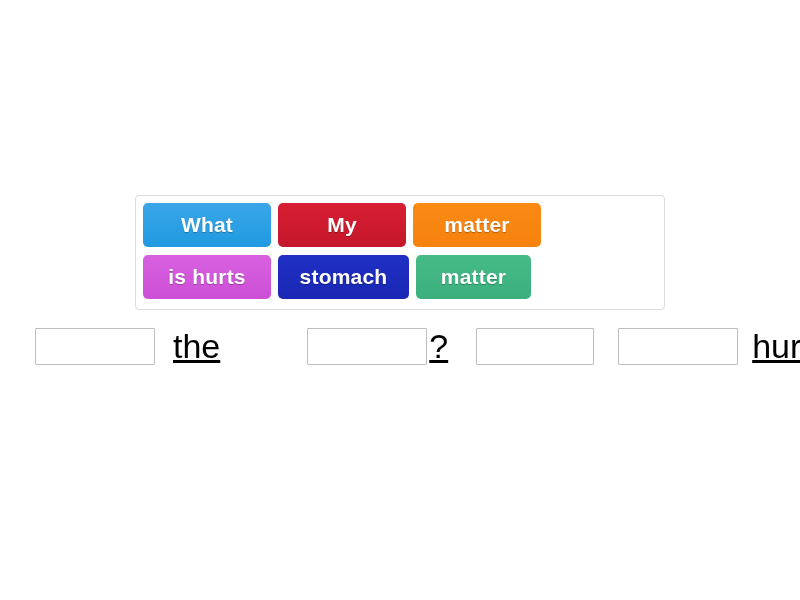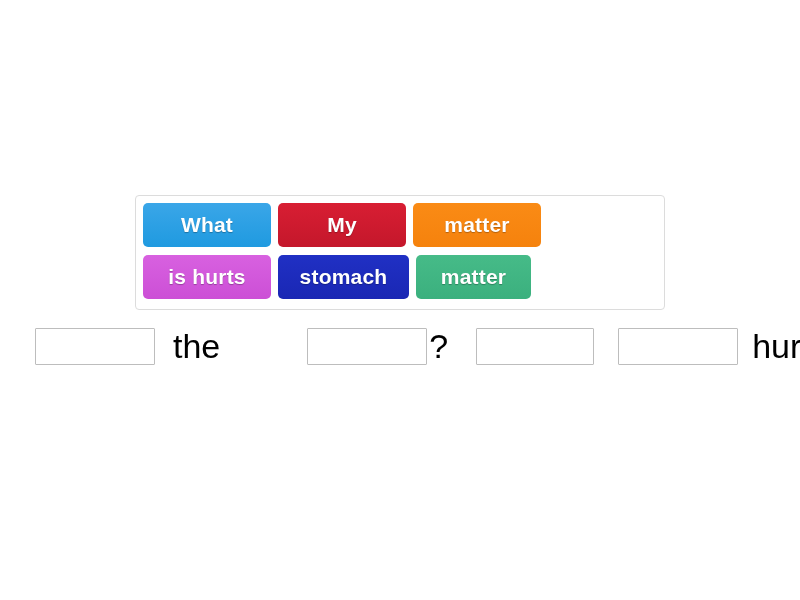--- a/index.html
+++ b/index.html
@@ -94,20 +94,21 @@
   .blank-2 { width: 120px; margin-left: 87px; }
   .blank-3 { width: 118px; margin-left: 28px; }
   .blank-4 { width: 120px; margin-left: 24px; }
 
   .sentence-word {
     font-size: 34px;
     color: #000000;
     font-family: "Liberation Sans", sans-serif;
     line-height: 1;
     white-space: pre;
+    text-decoration: underline;
   }
   .word-the   { margin-left: 18px; }
   .word-qm    { margin-left: 2px; }
   .word-hurts { margin-left: 14px; }
 </style>
 </head>
 <body>
 
 <div id="word-bank">
 

